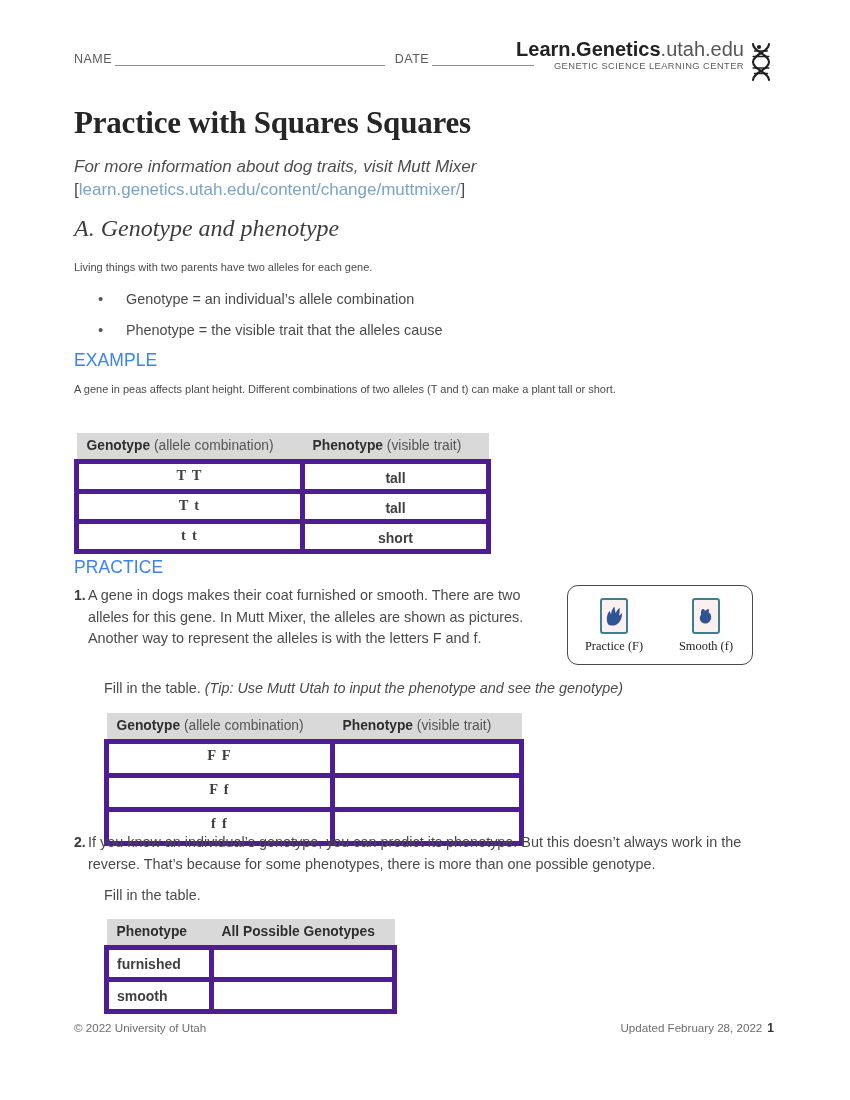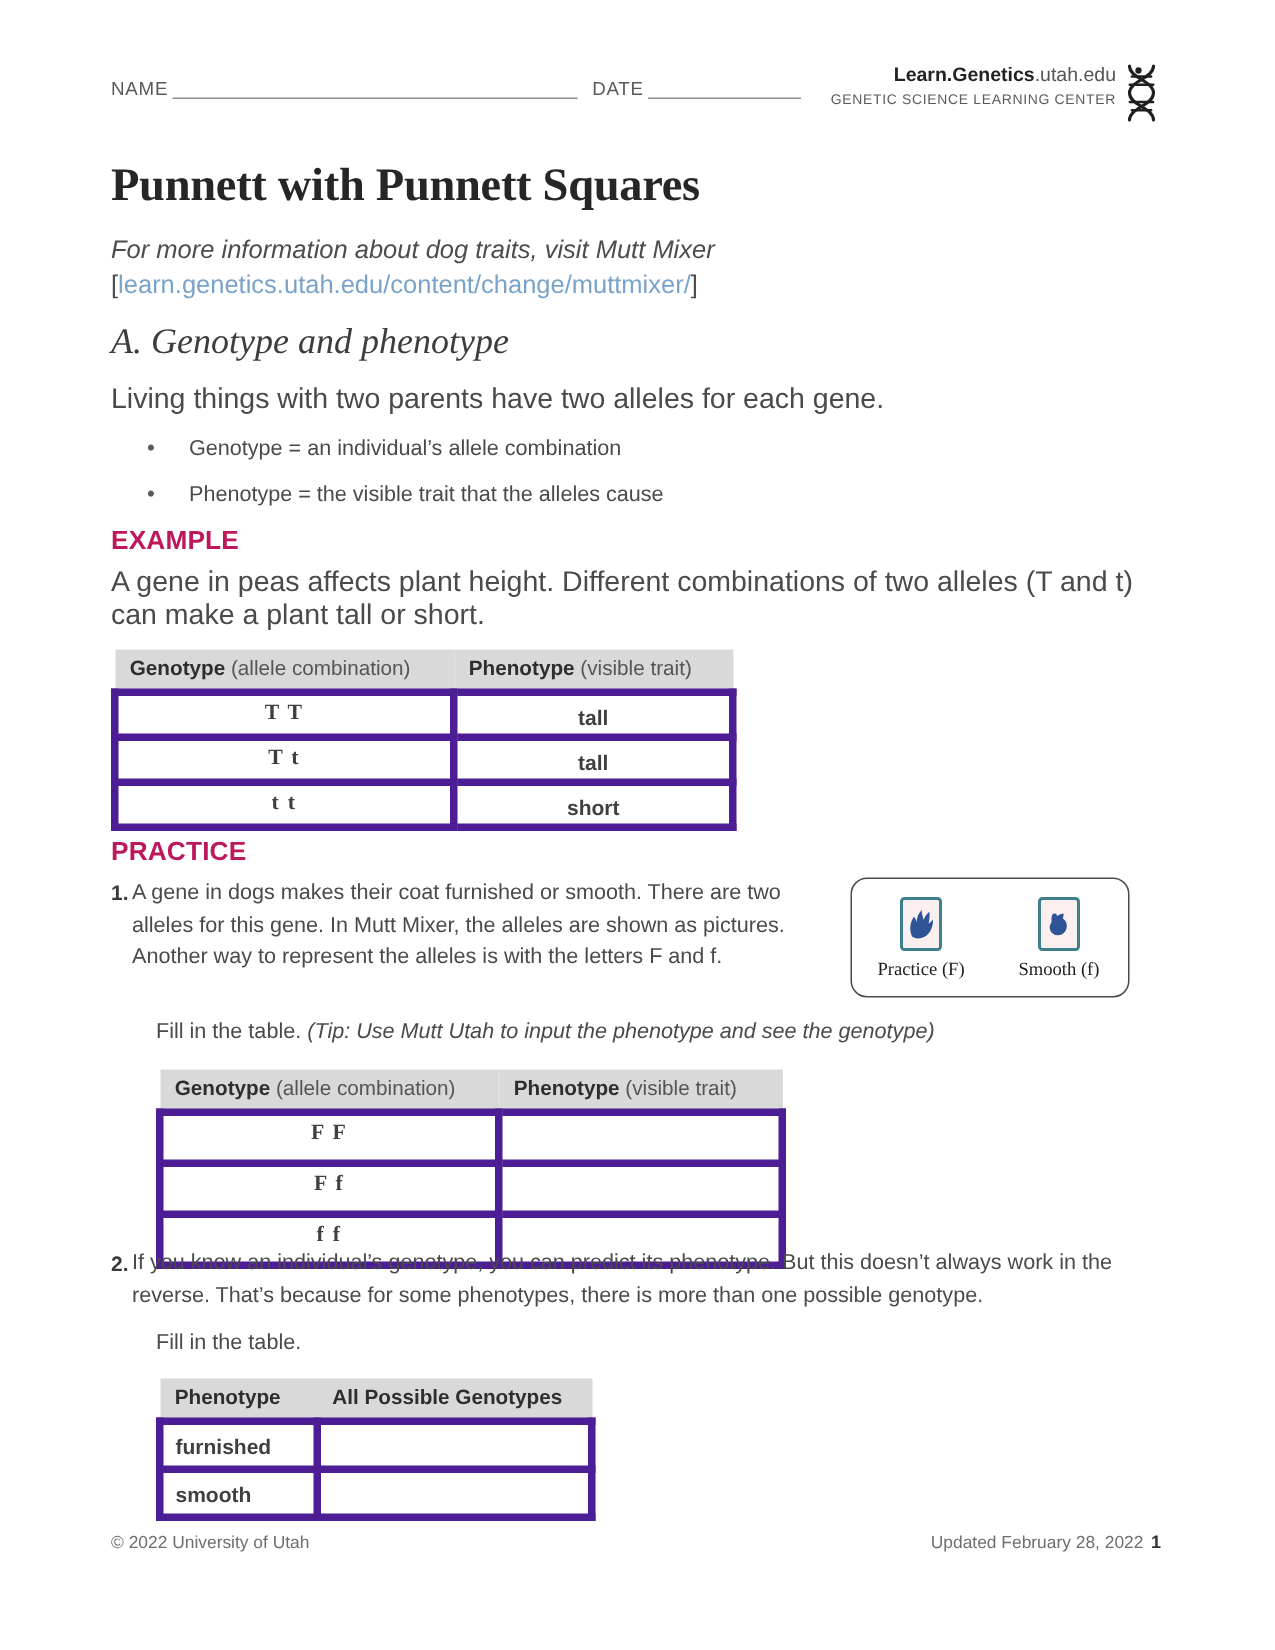--- a/index.html
+++ b/index.html
@@ -61,21 +61,21 @@
   .logo {
     position: absolute;
     right: 0;
     top: 0;
     display: flex;
     align-items: flex-start;
     gap: 4px;
   }
   .logo-text { text-align: right; }
   .logo-line1 {
-    font-size: 13px;
+    font-size: 20px;
     color: #3b3b3b;
     line-height: 19px;
     white-space: nowrap;
   }
   .logo-line1 .bold { font-weight: bold; color: #222; }
   .logo-line1 .light { font-weight: normal; color: #555; }
   .logo-line2 {
     font-size: 9.3px;
     letter-spacing: 0.45px;
     color: #5b5b5b;
@@ -114,21 +114,21 @@
     left: 74px;
     top: 215px;
     font-family: "Liberation Serif", serif;
     font-style: italic;
     font-size: 24px;
     color: #3d3d3d;
   }
 
   .para {
     position: absolute;
-    font-size: 19px;
+    font-size: 11px;
     line-height: 22px;
     color: #4a4a4a;
   }
   #intro-para { left: 74px; top: 256px; width: 700px; }
 
   .bullets {
     position: absolute;
     left: 74px;
     top: 288px;
     width: 660px;
@@ -149,22 +149,22 @@
     left: 24px;
     top: 0;
     font-size: 15px;
     color: #5a5a5a;
   }
 
   .sub-head {
     position: absolute;
     left: 74px;
     font-size: 17.5px;
-    font-weight: bold;
-    color: #be185d;
+    font-weight: normal;
+    color: #3b82f6;
     letter-spacing: 0.1px;
   }
   #example-head { top: 350px; }
   #practice-head { top: 557px; }
 
   #example-para { left: 74px; top: 378px; width: 700px; }
 
   
   table.wtable {
     position: absolute;
@@ -348,21 +348,21 @@
           <path d="M6.6 10 L19.4 10" stroke-width="1.6"></path>
           <path d="M5.2 15.5 L20.8 15.5" stroke-width="1.6"></path>
           <path d="M5.2 27 L20.8 27" stroke-width="1.6"></path>
           <path d="M6.6 32.5 L19.4 32.5" stroke-width="1.6"></path>
         </g>
         <circle cx="11" cy="6" r="2.1" fill="#1f1f1f"></circle>
       </svg>
     </div>
   </div>
 
-  <div class="doc-title">Punnett with Punnett Squares</div>
+  <div class="doc-title">Practice with Squares Squares</div>
 
   <div class="subtitle">
     <span>For more information about dog traits, visit Mutt Mixer </span><span class="brk">[</span><span class="link">learn.genetics.utah.edu/content/change/muttmixer/</span><span class="brk">]</span>
   </div>
 
   <div class="section-head">A. Genotype and phenotype</div>
 
   <div class="para" id="intro-para">Living things with two parents have two alleles for each gene.</div>
 
   <ul class="bullets">

